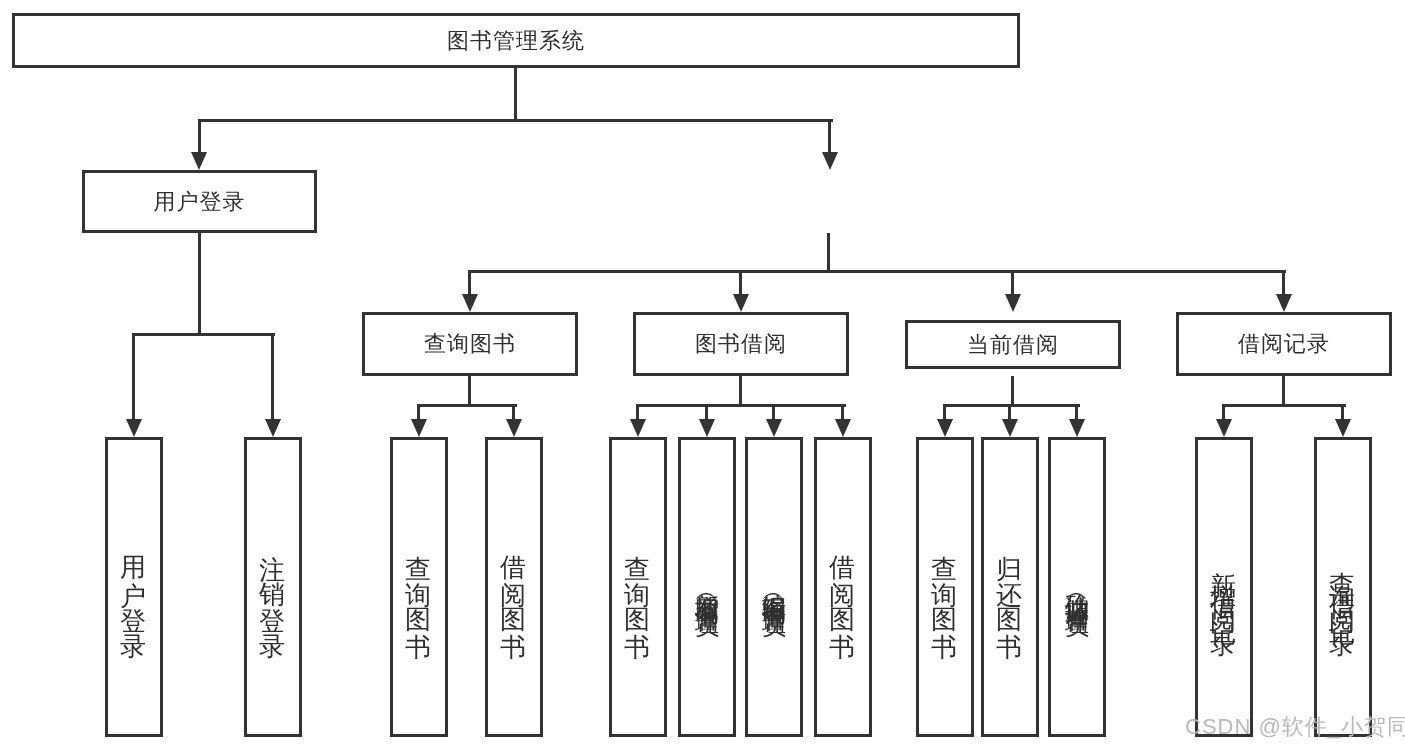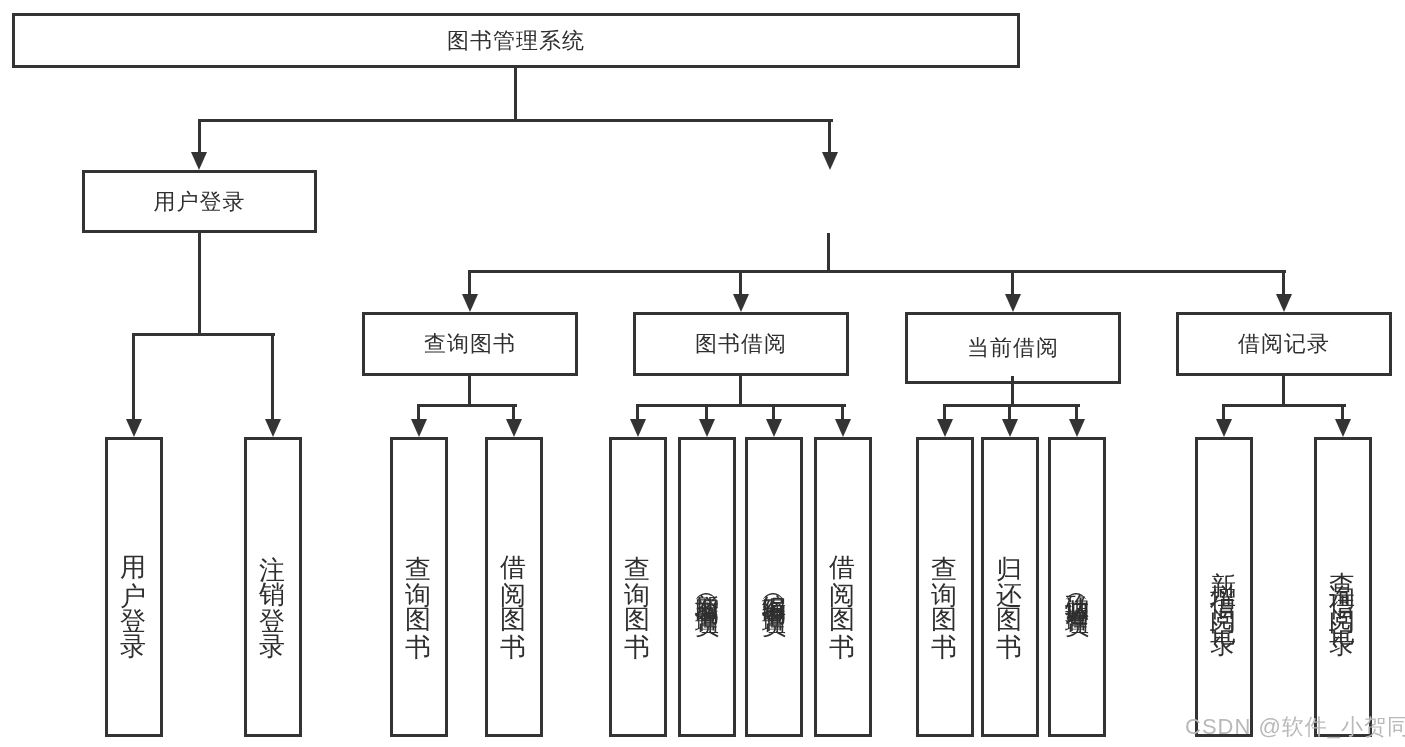--- a/index.html
+++ b/index.html
@@ -85,21 +85,21 @@
   <div class="arr" style="left:1005px; top:294px;"></div>
   <div class="vline" style="left:1282px; top:270px; height:26px;"></div>
   <div class="arr" style="left:1276px; top:294px;"></div>
 
   <div class="node" style="left:362px; top:312px; width:216px; height:64px;">
     <span>查询图书</span>
   </div>
   <div class="node" style="left:633px; top:312px; width:216px; height:64px;">
     <span>图书借阅</span>
   </div>
-  <div class="node" style="left:905px; top:312px; width:216px; height:72px;">
+  <div class="node" style="left:905px; top:320px; width:216px; height:49px;">
     <span>当前借阅</span>
   </div>
   <div class="node" style="left:1176px; top:312px; width:216px; height:64px;font-family:Liberation Mono, monospace;">
     <span>借阅记录</span>
   </div>
 
   <div class="vline" style="left:468px;  top:376px; height:30px;"></div>
   <div class="vline" style="left:739px;  top:376px; height:30px;"></div>
   <div class="vline" style="left:1011px; top:376px; height:30px;"></div>
   <div class="vline" style="left:1282px; top:376px; height:30px;"></div>

